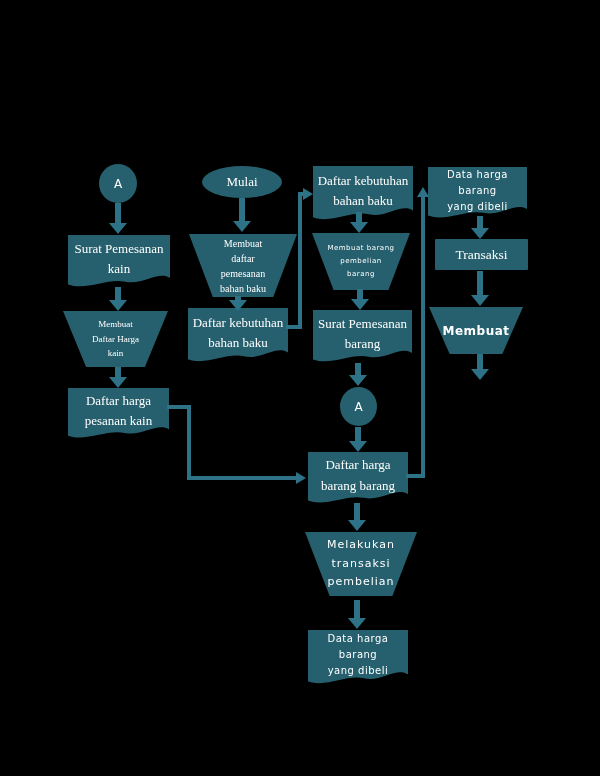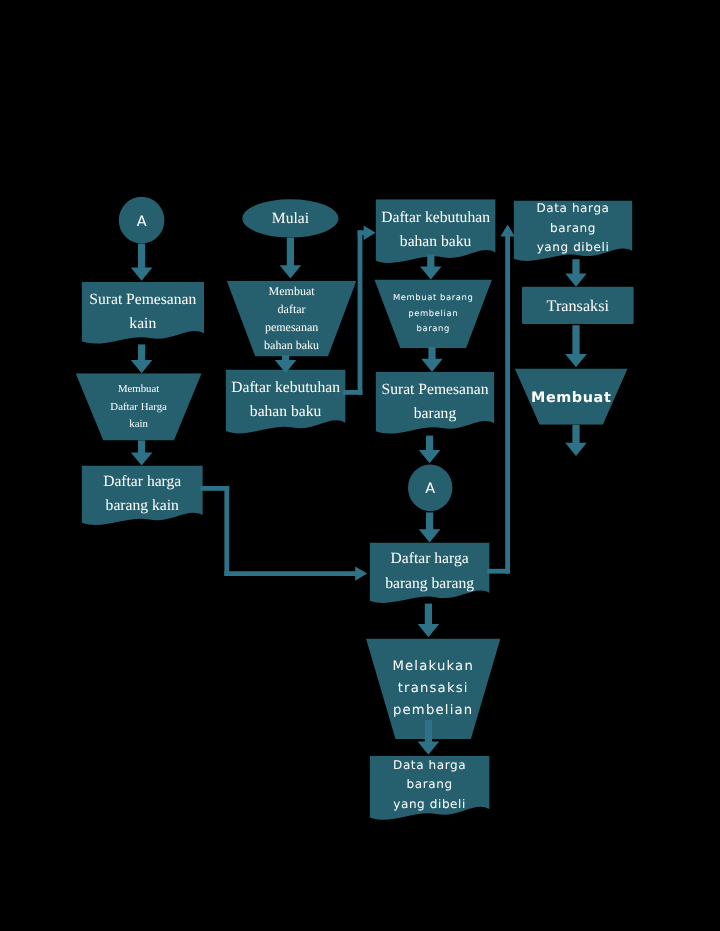--- a/index.html
+++ b/index.html
@@ -55,21 +55,21 @@
       <div>kain</div>
     </div>
   </div>
 
   <div class="node doc serif" style="left:68px;top:388px;width:101px;height:54px;font-size:13px;line-height:1.55;">
     <svg class="shape" viewBox="0 0 100 60" preserveAspectRatio="none">
       <path d="M0 0 H100 V46 C88 38 74 54 56 50 C38 46 18 60 0 53 Z"></path>
       </svg>
     <div class="label">
       <div>Daftar harga</div>
-      <div>barang kain</div>
+      <div>pesanan kain</div>
     </div>
   </div>
 
   <div class="node fillbg round serif" style="left:202px;top:166px;width:80px;height:32px;font-size:13px;">
     <div class="label">Mulai</div>
   </div>
 
   <div class="node serif" style="left:189px;top:234px;width:108px;height:63px;font-size:10px;line-height:1.5;">
     <svg class="shape" viewBox="0 0 100 60" preserveAspectRatio="none">
       <path d="M0 0 H100 L78 60 H22 Z"></path>
@@ -130,21 +130,21 @@
   <div class="node doc serif" style="left:308px;top:452px;width:100px;height:55px;font-size:13px;line-height:1.55;">
     <svg class="shape" viewBox="0 0 100 60" preserveAspectRatio="none">
       <path d="M0 0 H100 V46 C88 38 74 54 56 50 C38 46 18 60 0 53 Z"></path>
       </svg>
     <div class="label">
       <div>Daftar harga</div>
       <div>barang barang</div>
     </div>
   </div>
 
-  <div class="node sans" style="left:305px;top:532px;width:112px;height:84px;font-size:11px;line-height:1.7;letter-spacing:1px;">
+  <div class="node sans" style="left:305px;top:532px;width:112px;height:64px;font-size:11px;line-height:1.7;letter-spacing:1px;">
     <svg class="shape" viewBox="0 0 100 60" preserveAspectRatio="none">
       <path d="M0 0 H100 L78 60 H22 Z"></path>
       </svg>
     <div class="label">
       <div>Melakukan</div>
       <div>transaksi</div>
       <div>pembelian</div>
     </div>
   </div>
 

